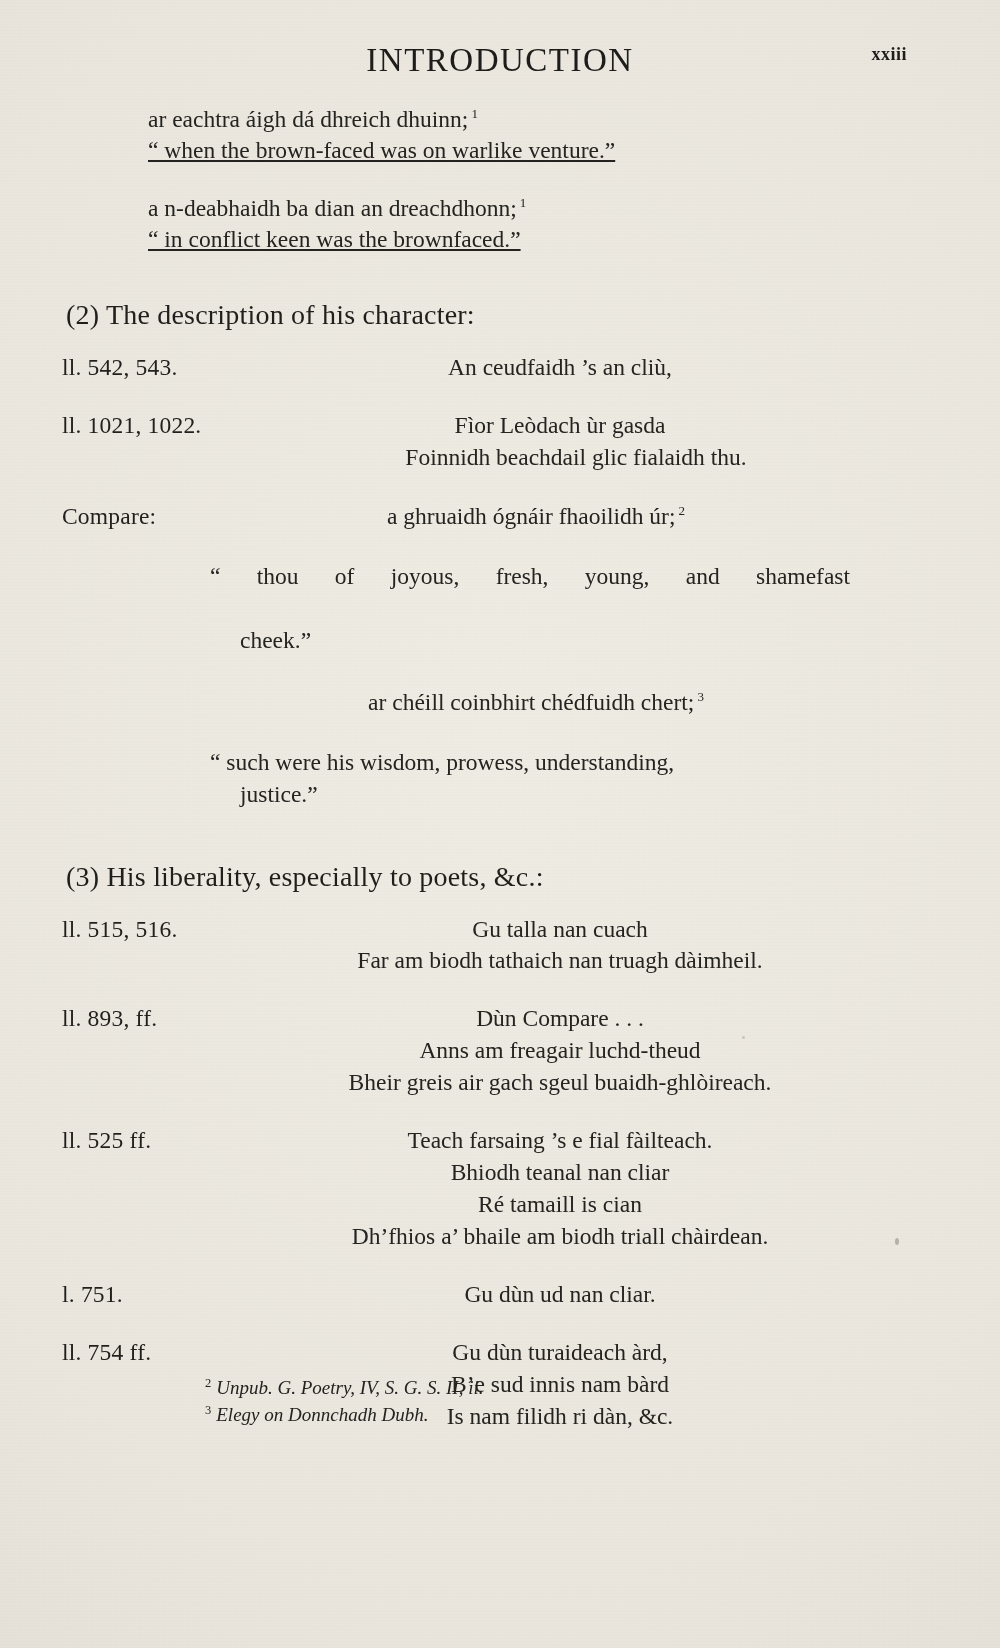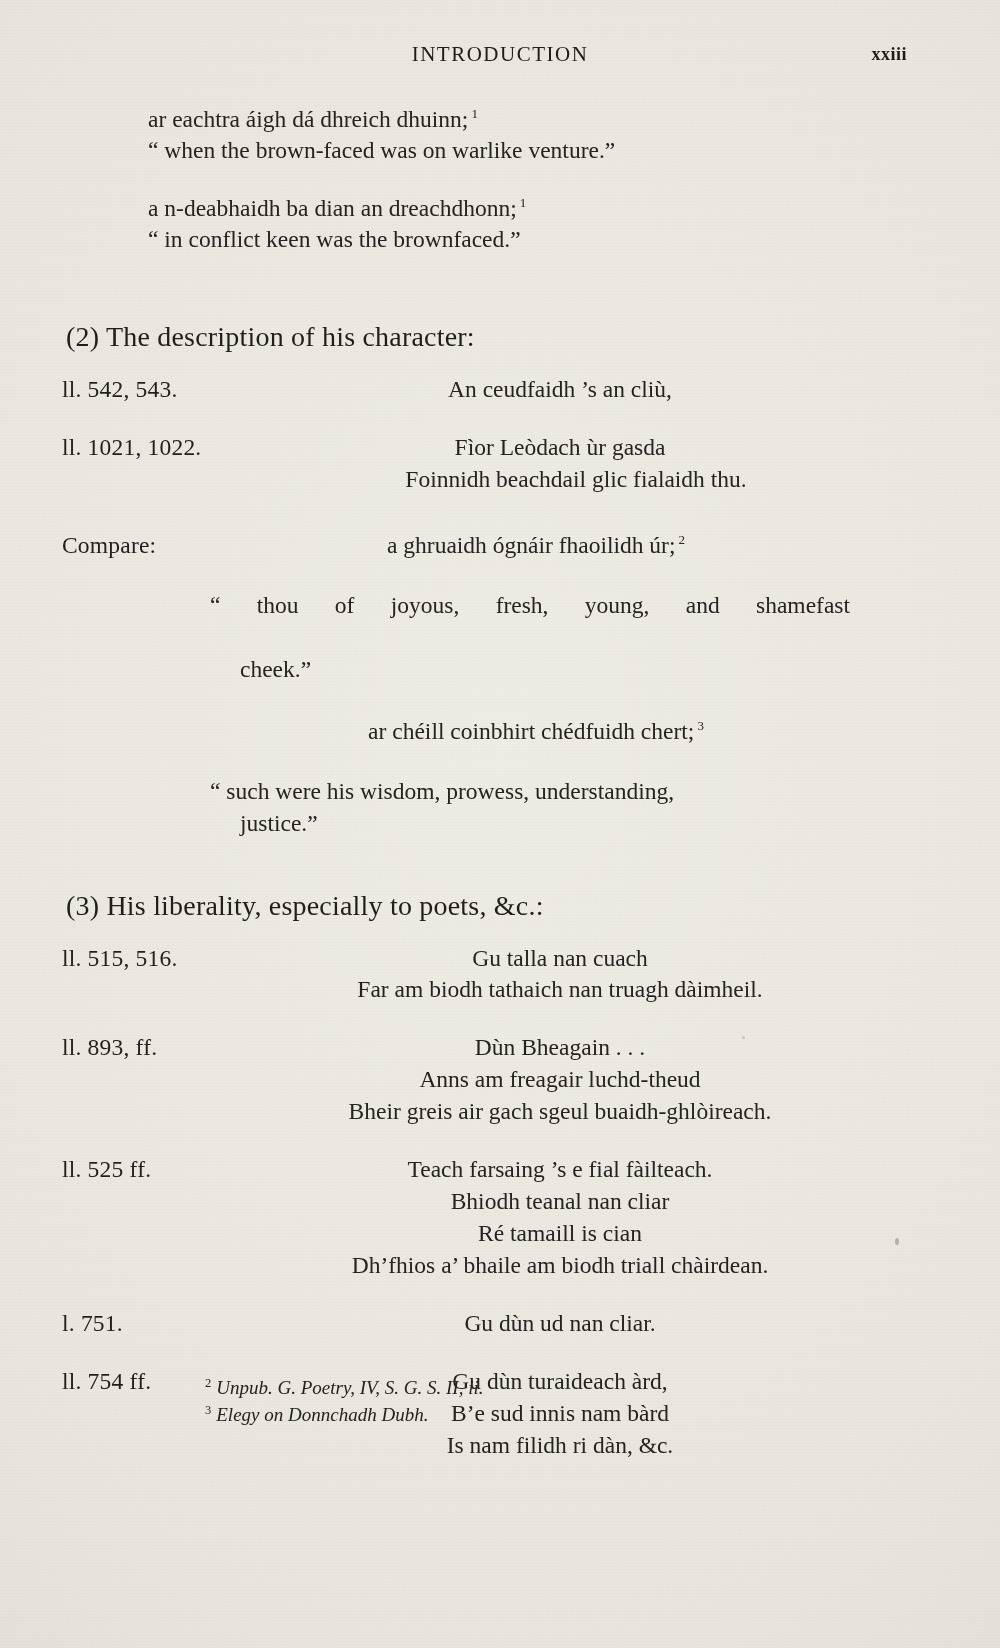--- a/index.html
+++ b/index.html
@@ -42,21 +42,21 @@
     position: absolute;
     top: 42px;
     left: 0;
     right: 0;
     height: 46px;
   }
   .runhead-title {
     position: absolute;
     left: 0; right: 0;
     text-align: center;
-    font-size: 21px;
+    font-size: 33px;
     letter-spacing: 1.5px;
     color: #1d1c19;
   }
   .runhead-folio {
     position: absolute;
     right: 93px;
     top: 2px;
     font-size: 18px;
     font-weight: 600;
     letter-spacing: .5px;
@@ -72,33 +72,33 @@
   }
 
   .quote-block {
     margin-left: 86px;
     margin-bottom: 26px;
     font-size: 23.5px;
     line-height: 1.33;
     color: #242320;
   }
   .quote-block .gaelic { white-space: nowrap; }
-  .quote-block .english { white-space: nowrap; }
+  .quote-block .english { white-space: nowrap; text-decoration: underline; }
   .sup {
     font-size: 13px;
     vertical-align: super;
     line-height: 0;
     padding-left: 3px;
   }
 
   
   .section-head {
     font-size: 28px;
     line-height: 1.25;
-    margin-top: 64px;
+    margin-top: 42px;
     margin-bottom: 20px;
     margin-left: 4px;
     color: #1f1e1b;
     letter-spacing: .2px;
   }
 
   
   .entry {
     display: flex;
     align-items: flex-start;
@@ -198,21 +198,21 @@
 
     <div class="section-head">(2) The description of his character:</div>
 
     <div class="entry">
       <div class="ref">ll. 542, 543.</div>
       <div class="verse">
         <div class="vline">An ceudfaidh ’s an cliù,</div>
       </div>
     </div>
 
-    <div class="entry" style="margin-bottom:34px;">
+    <div class="entry" style="margin-bottom:27px;">
       <div class="ref">ll. 1021, 1022.</div>
       <div class="verse">
         <div class="vline">Fìor Leòdach ùr gasda</div>
         <div class="vline indent">Foinnidh beachdail glic fialaidh thu.</div>
       </div>
     </div>
 
     <div class="entry compare">
       <div class="ref">Compare:</div>
       <div class="verse">
@@ -239,21 +239,21 @@
       <div class="ref">ll. 515, 516.</div>
       <div class="verse">
         <div class="vline">Gu talla nan cuach</div>
         <div class="vline">Far am biodh tathaich nan truagh dàimheil.</div>
       </div>
     </div>
 
     <div class="entry">
       <div class="ref">ll. 893, ff.</div>
       <div class="verse">
-        <div class="vline">Dùn Bheagain . . .</div>
+        <div class="vline">Dùn Compare . . .</div>
         <div class="vline">Anns am freagair luchd-theud</div>
         <div class="vline">Bheir greis air gach sgeul buaidh-ghlòireach.</div>
       </div>
     </div>
 
     <div class="entry">
       <div class="ref">ll. 525 ff.</div>
       <div class="verse">
         <div class="vline">Teach farsaing ’s e fial fàilteach.</div>
         <div class="vline">Bhiodh teanal nan cliar</div>

